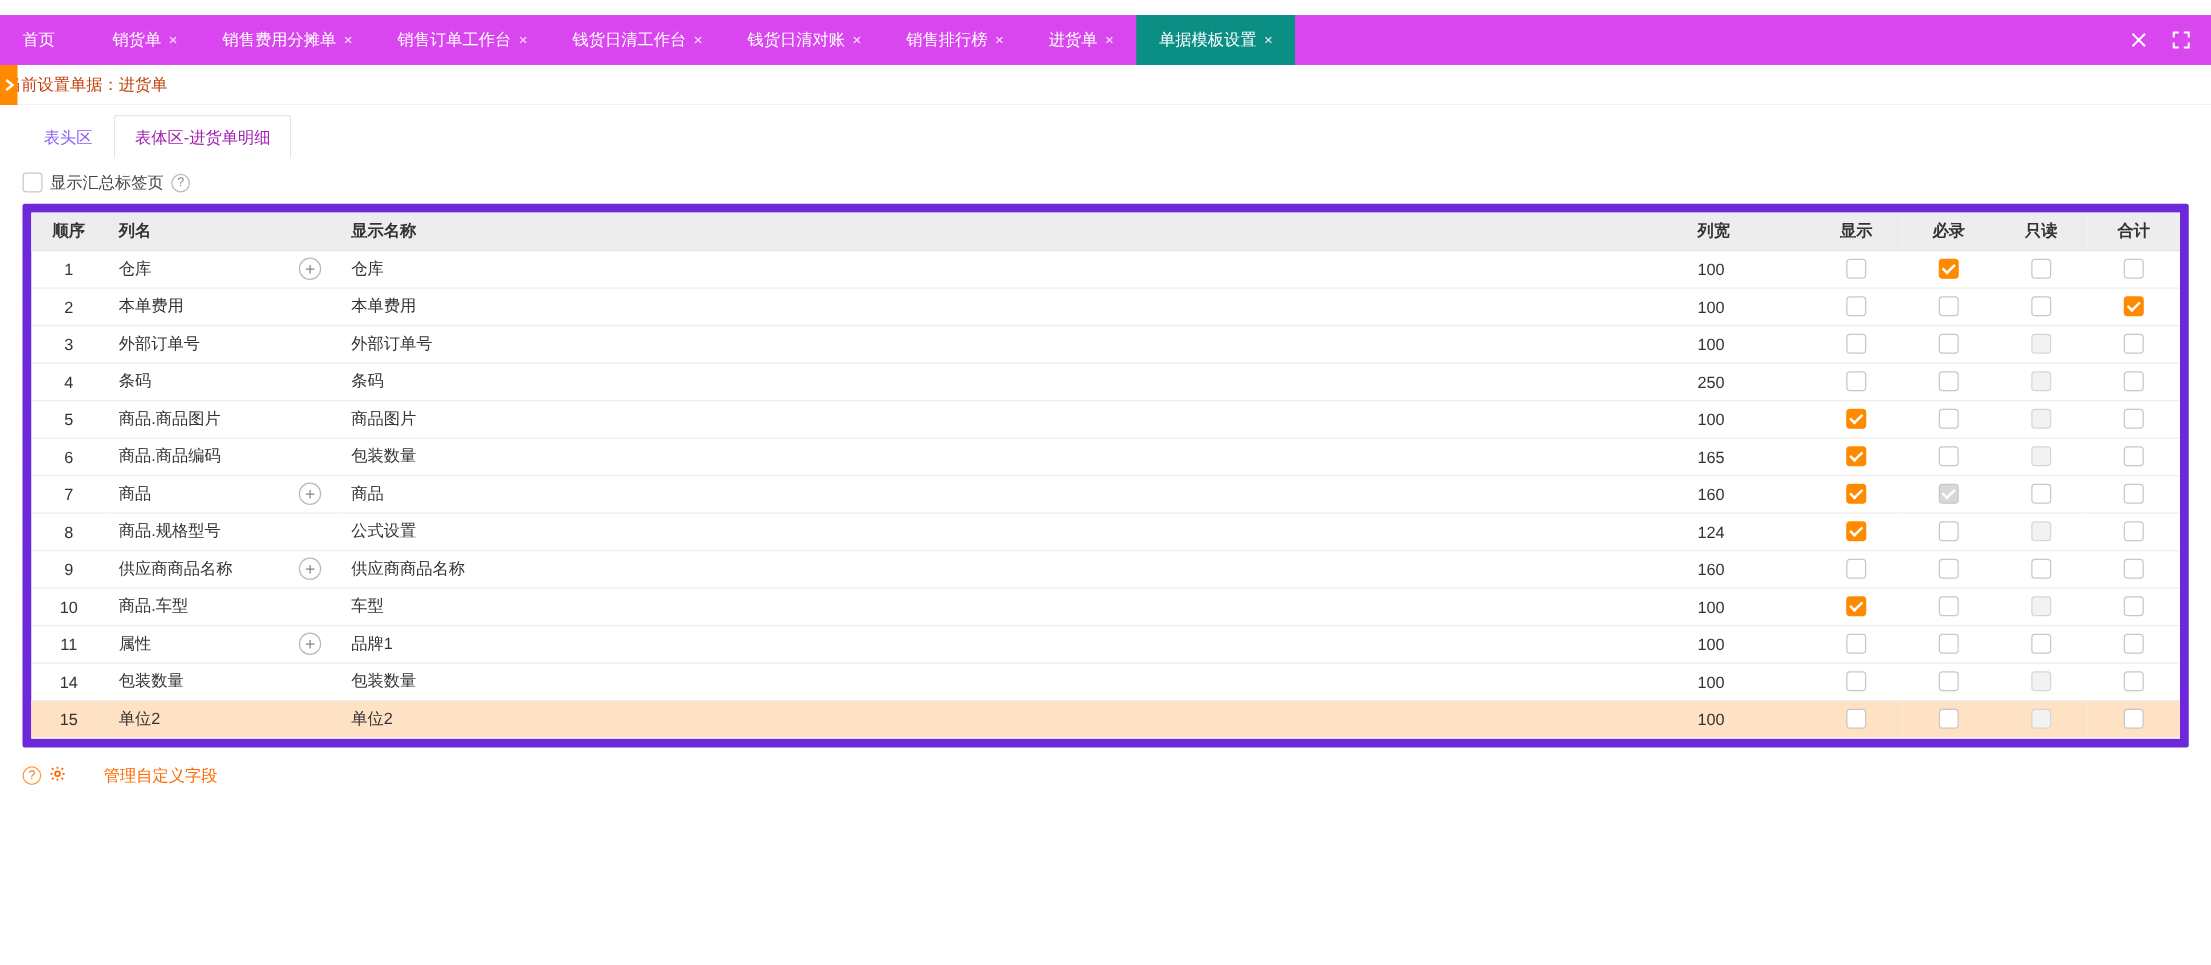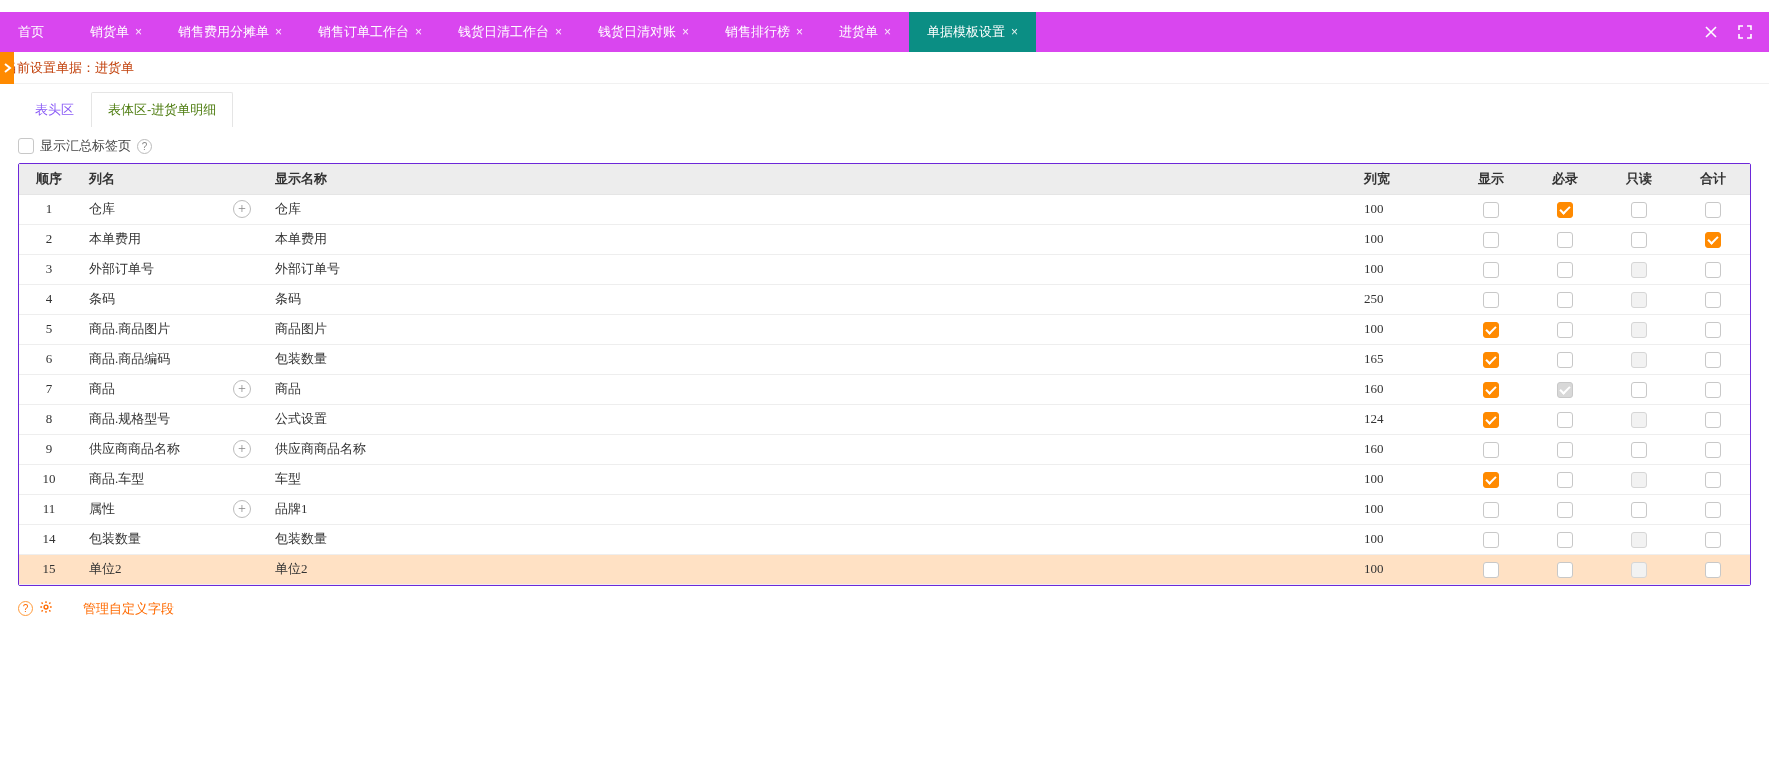--- a/index.html
+++ b/index.html
@@ -19,29 +19,29 @@
   .subhdr{height:32px;display:flex;align-items:center;font-size:13px;color:#c2410c;position:relative;padding-left:4px;border-bottom:1px solid #f1f1f1;}
   .subhdr .tog{position:absolute;left:0;top:0;width:14px;height:32px;background:#ff8a00;display:flex;align-items:center;justify-content:center;cursor:pointer;}
   .subhdr .tog svg{stroke:#fff;fill:none;stroke-width:2;}
 
   
   .inner{padding:0 18px;}
 
   
   .subtabs{display:flex;margin-top:8px;}
   .subtabs .stab{padding:8px 16px;border:1px solid transparent;border-bottom:none;cursor:pointer;color:#8b5cf6;font-size:13px;}
-  .subtabs .stab.active{color:#4d7c0f;border-color:#e5e5e5;border-radius:2px 2px 0 0;background:#fff;position:relative;}
+  .subtabs .stab.active{color:#a21caf;border-color:#e5e5e5;border-radius:2px 2px 0 0;background:#fff;position:relative;}
   .subtabs .stab.active::after{content:"";position:absolute;left:0;right:0;bottom:-1px;height:2px;background:#fff;}
 
   
   .optrow{display:flex;align-items:center;gap:6px;padding:10px 0 8px 0;color:#444;font-size:13px;}
   .optrow .q{width:15px;height:15px;border:1px solid #bbb;border-radius:50%;display:flex;align-items:center;justify-content:center;font-size:10px;color:#888;cursor:pointer;}
 
   
-  .tbl-wrap{border:1px solid #6d28d9;border-radius:2px;font-family:Liberation Serif, serif;}
+  .tbl-wrap{border:7px solid #6d28d9;border-radius:2px;}
   .tbl-scroll{overflow-y:auto;}
   table{width:100%;border-collapse:collapse;table-layout:fixed;}
   thead th{background:#ededed;font-weight:600;height:30px;font-size:13px;text-align:left;padding:0 10px;border-bottom:1px solid #e5e5e5;}
   tbody td{height:30px;padding:0 10px;border-bottom:1px solid #eee;font-size:13px;color:#333;white-space:nowrap;}
   tbody tr.hl td{background:#ffe1c4;}
   th.center,td.center{text-align:center;}
 
   .addbtn{width:18px;height:18px;border:1px solid #bbb;border-radius:50%;display:inline-flex;align-items:center;justify-content:center;color:#888;font-size:14px;line-height:1;cursor:pointer;margin-left:auto;}
   .colname-cell{display:flex;align-items:center;gap:8px;padding-right:4px;}
   .tag-orange{border:1px solid #ff8a00;color:#ff6a00;border-radius:3px;padding:0 4px;font-size:11px;line-height:16px;cursor:pointer;}

